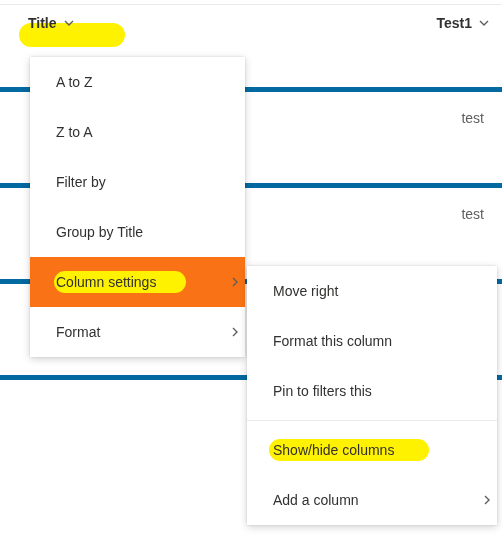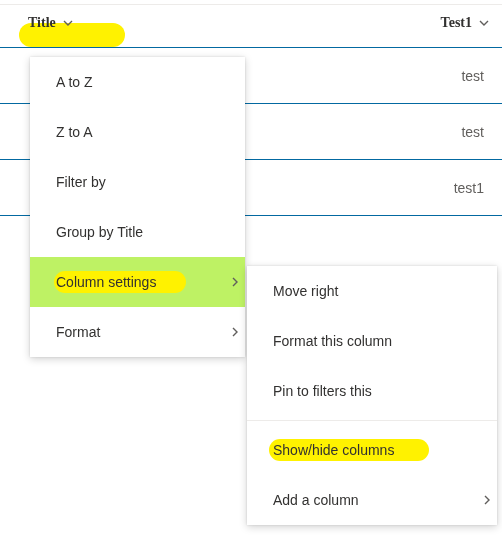--- a/index.html
+++ b/index.html
@@ -54,42 +54,43 @@
     }
     .highlight-pill {
       position: absolute;
       background: #fff200;
       border-radius: 12px;
       z-index: 0;
       pointer-events: none;
     }
     .highlight-title { left: 19px; top: 23px; width: 106px; height: 24px; }
     .highlight-colset { left: 54px; top: 273px; width: 164px; height: 22px; }
-    .hdr-label { position: relative; z-index: 1; font-family: Liberation Serif, serif; }
+    .hdr-label { position: relative; z-index: 1; }
     .chevron-down {
       position: relative;
       z-index: 1;
       width: 12px;
       height: 12px;
       color: #605e5c;
     }
     .chevron-down svg, .chevron-right svg { display: block; }
 
     .data-rows {
       position: absolute;
       left: 0;
       right: 0;
       top: 47px;
     }
     .data-row {
       height: 56px;
-      border-top: 1px solid #0369a1;
-      display: flex;
-      align-items: center;
-      position: relative;
+      border-top: 5px solid #0369a1;
+      display: flex;
+      align-items: center;
+      position: relative;
+      margin-top: 40px;
     }
     .cell-test1 {
       position: absolute;
       right: 18px;
       color: #605e5c;
       font-size: 14px;
     }
 
     .menu {
       position: absolute;
@@ -109,21 +110,21 @@
     }
     .menu-item {
       height: 50px;
       display: flex;
       align-items: center;
       padding: 0 4px 0 26px;
       cursor: pointer;
       position: relative;
       color: #323130;
     }
-    .menu-item.active { background: #bef264; }
+    .menu-item.active { background: #f97316; }
     .menu-item .label { flex: 1; position: relative; z-index: 1; }
     .chevron-right {
       width: 12px;
       height: 12px;
       color: #605e5c;
       position: relative;
       z-index: 1;
     }
     .menu-divider {
       height: 1px;

